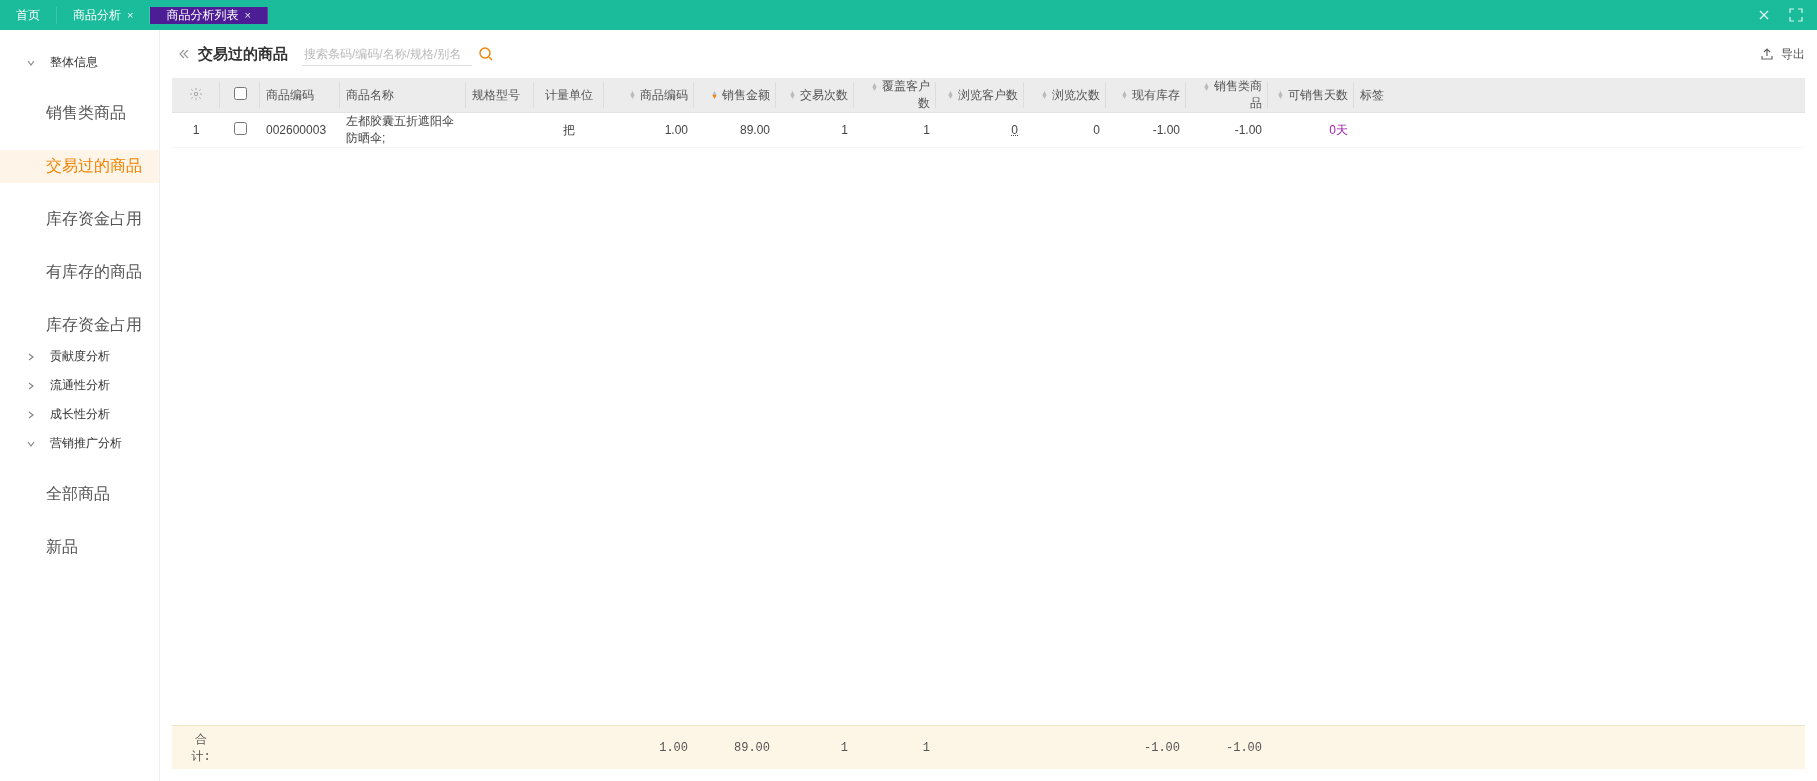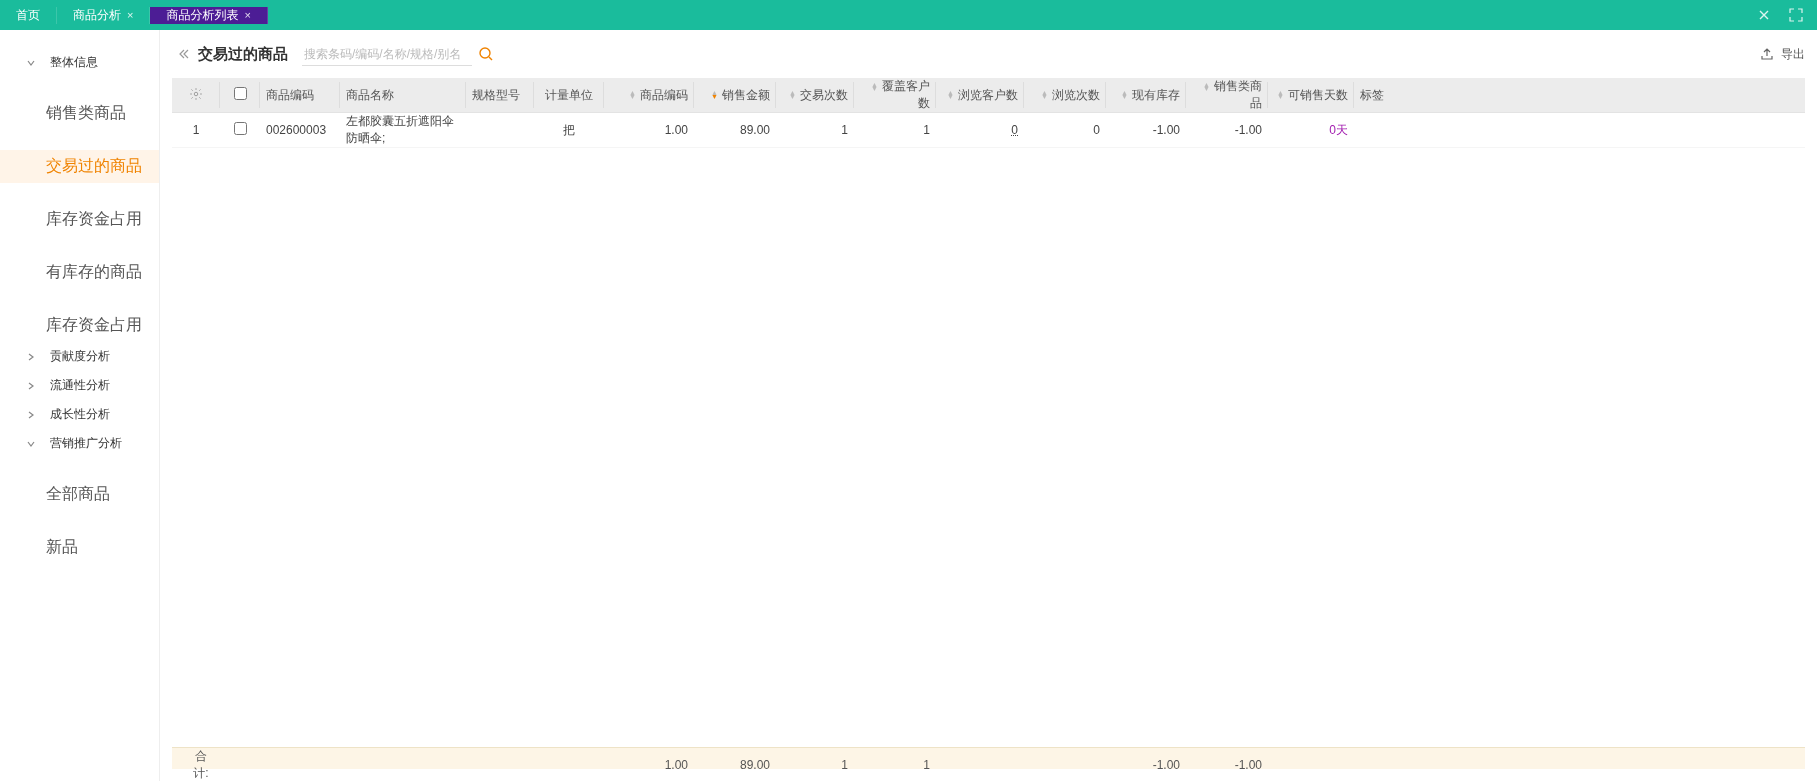--- a/index.html
+++ b/index.html
@@ -44,21 +44,21 @@
   thead th .sort { display:inline-flex; flex-direction:column; margin-right:4px; vertical-align:middle; line-height:4px; }
   thead th .sort span { font-size:7px; color:#bbb; }
   thead th .sort .active { color:#f08300; }
   tbody td { height:26px; padding:0 6px; font-size:12px; border-bottom:1px solid #f5f5f5; color:#444; }
   .gear { display:inline-flex; align-items:center; justify-content:center; width:16px; height:16px; color:#999; }
   .underline-zero { text-decoration: underline dotted; }
   .redcell { color:#a21caf; }
   input[type="checkbox"] { width:13px; height:13px; cursor:pointer; }
 
   
-  .footer { height:22px; background:#fdf5e6; border-top:1px solid #eee3c7; display:grid; font-size:12px; color:#555; align-items:center; position:absolute; left:12px; right:12px; bottom:12px; }
+  .footer { height:44px; background:#fdf5e6; border-top:1px solid #eee3c7; display:grid; font-size:12px; color:#555; align-items:center; position:absolute; left:12px; right:12px; bottom:12px;font-family:Liberation Mono, monospace; }
   .footer div { padding:0 6px; }
 </style>
 </head>
 <body>
 
 <div class="topbar">
   <div class="tab">
     <span>首页</span>
   </div>
   <div class="tab">

